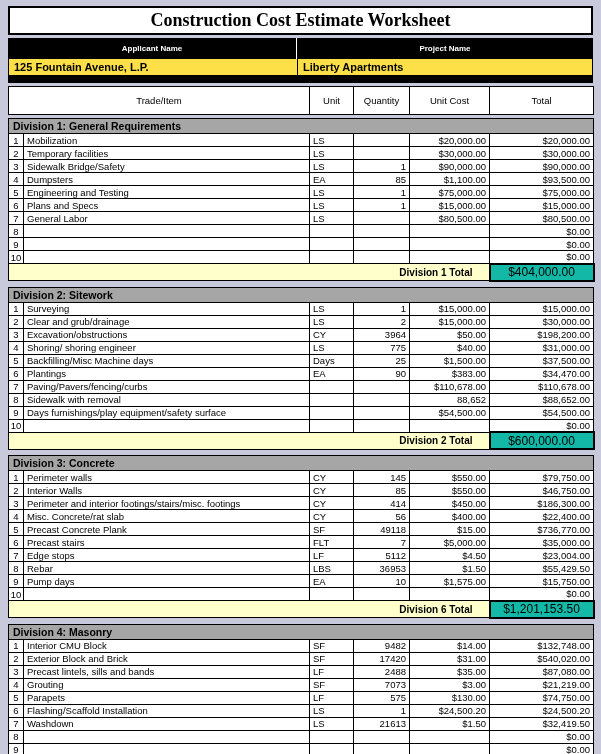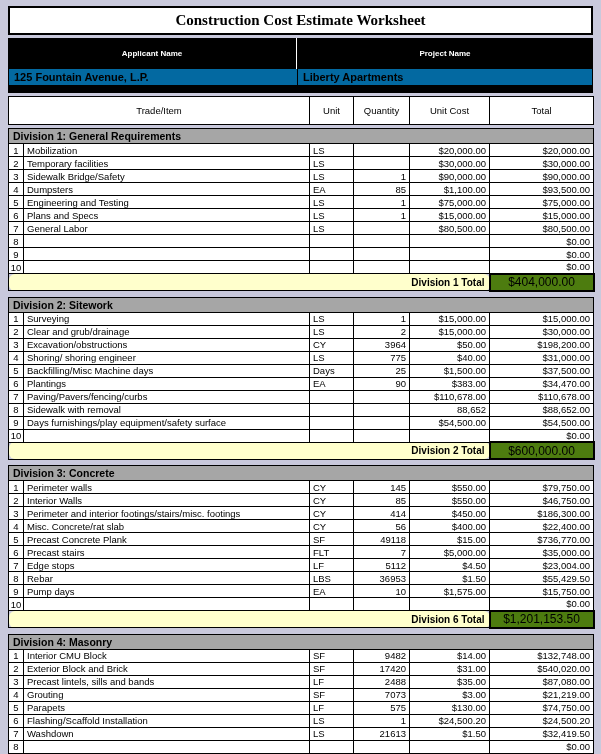--- a/index.html
+++ b/index.html
@@ -11,38 +11,38 @@
     overflow: hidden;
   }
   .page { padding: 6px 8px 0 8px; }
 
   .title-box {
     background: #fff;
     border: 2px solid #000;
     height: 29px;
     display: flex; align-items: center; justify-content: center;
     font-family: "Liberation Serif", serif;
-    font-weight: bold; font-size: 15px;
+    font-weight: bold; font-size: 18px;
     margin-bottom: 3px;
   }
 
   .name-band {
     display: flex;
     background: var(--band-bg, #000);
     color: #fff;
-    height: 31px;
+    height: 21px;
     font-size: 8px; font-weight: bold;
   }
   .band-cell { display: flex; align-items: center; justify-content: center; }
   .band-left { width: 289px; border-right: 1px solid #fff; }
   .band-right { flex: 1; }
 
   .name-row {
     display: flex;
-    background: #0369a1;
+    background: #fde047;
     border: 1px solid #000; border-top: none;
     height: 17px;
     font-weight: bold; font-size: 11px;
   }
   .name-left { width: 289px; border-right: 1px solid #000; padding-left: 5px; display: flex; align-items: center; }
   .name-right { flex: 1; padding-left: 5px; display: flex; align-items: center; }
 
   .black-bar { height: 7px; background: #000; margin-bottom: 3px; }
 
   table { border-collapse: collapse; table-layout: fixed; width: 585px; }
@@ -84,25 +84,24 @@
   td.c-item { text-align: left; margin-top: 24px; }
   td.c-unit { text-align: left; margin-top: 20px; }
   td.c-qty, td.c-cost, td.c-total { text-align: right; }
 
   .total-row td.total-label {
     background: var(--total-bg, #ffffcc);
     font-weight: bold;
     font-size: 10px;
     text-align: right;
     height: 17px;
-    padding-right: 4px;
-    border-radius: 6px;
+    padding-right: 16px;
   }
   .total-row td.total-value {
-    background: #4d7c0f;
+    background: #14b8a6;
     text-align: center;
     font-size: 12px;
     border: 2px solid #000;
   }
 </style>
 </head>
 <body>
 
 <div class="page">
 

